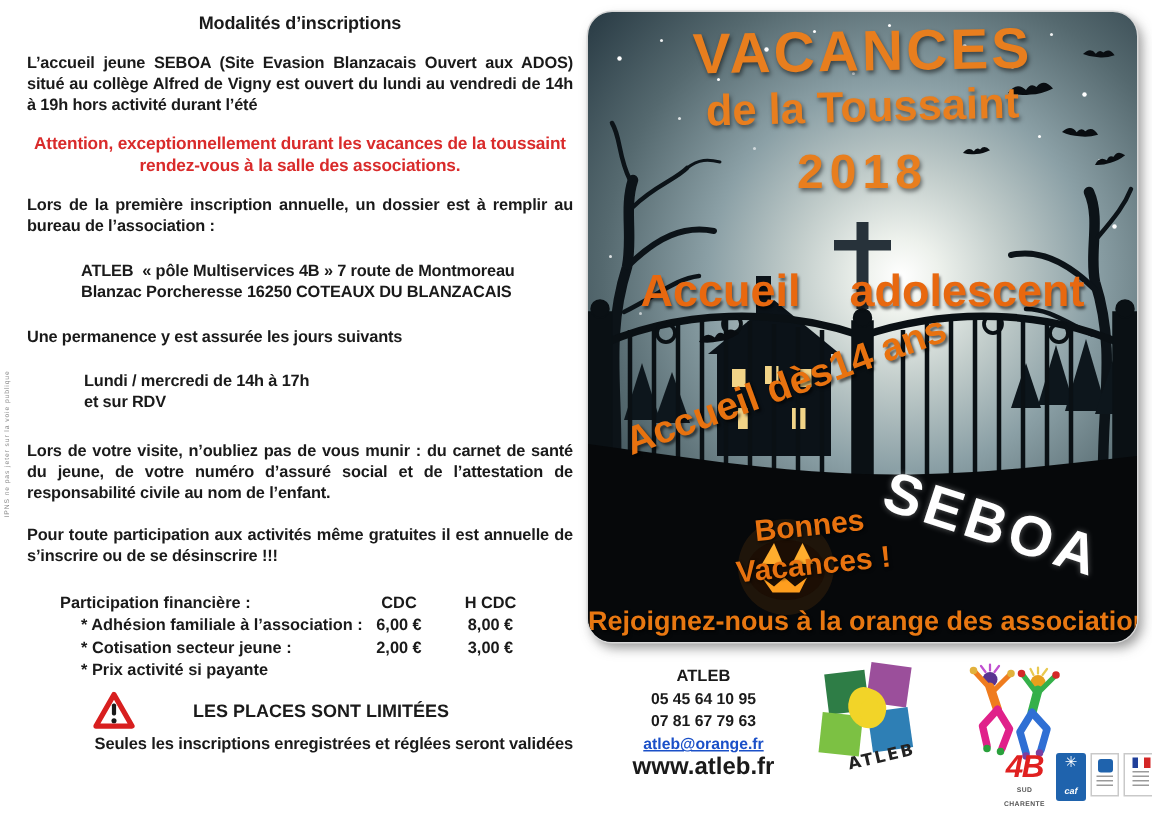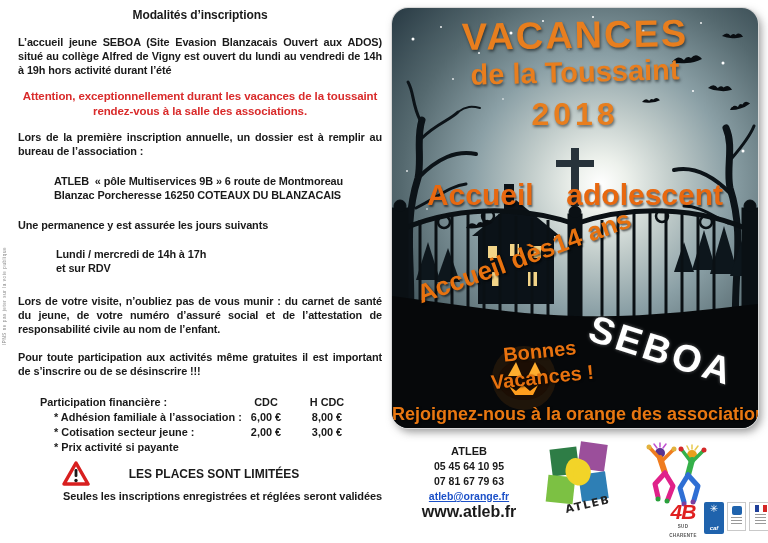--- a/index.html
+++ b/index.html
@@ -101,27 +101,27 @@
 
 <div id="root">
 
   <div class="print-notice">IPNS ne pas jeter sur la voie publique</div>
 
   <div class="left">
     <p class="doc-title">Modalités d’inscriptions</p>
     <p class="just mt13">L’accueil jeune SEBOA (Site Evasion Blanzacais Ouvert aux ADOS) situé au collège Alfred de Vigny est ouvert du lundi au vendredi de 14h à 19h hors activité durant l’été</p>
     <p class="warning-red">Attention, exceptionnellement durant les vacances de la toussaint rendez-vous à la salle des associations.</p>
     <p class="just mt11">Lors de la première inscription annuelle, un dossier est à remplir au bureau de l’association :</p>
-    <p class="indent1 mt16">ATLEB  « pôle Multiservices 9B » 6 route de Montmoreau</p>
+    <p class="indent1 mt16">ATLEB  « pôle Multiservices 4B » 7 route de Montmoreau</p>
     <p class="indent1">Blanzac Porcheresse 16250 COTEAUX DU BLANZACAIS</p>
     <p class="mt16">Une permanence y est assurée les jours suivants</p>
     <p class="indent2 mt15">Lundi / mercredi de 14h à 17h</p>
     <p class="indent2">et sur RDV</p>
     <p class="just mt19">Lors de votre visite, n’oubliez pas de vous munir : du carnet de santé du jeune, de votre numéro d’assuré social et de l’attestation de responsabilité civile au nom de l’enfant.</p>
-    <p class="just mt14">Pour toute participation aux activités même gratuites il est important de s’inscrire ou de se désinscrire !!!</p>
+    <p class="just mt14">Pour toute participation aux activités même gratuites il est annuelle de s’inscrire ou de se désinscrire !!!</p>
 
     <div class="fee-row mt17">
       <span class="fee-label">Participation financière :</span>
       <span class="fee-c">CDC</span>
       <span class="fee-h">H CDC</span>
     </div>
     <div class="fee-row sub">
       <span class="fee-label">* Adhésion familiale à l’association :</span>
       <span class="fee-c">6,00 €</span>
       <span class="fee-h">8,00 €</span>

